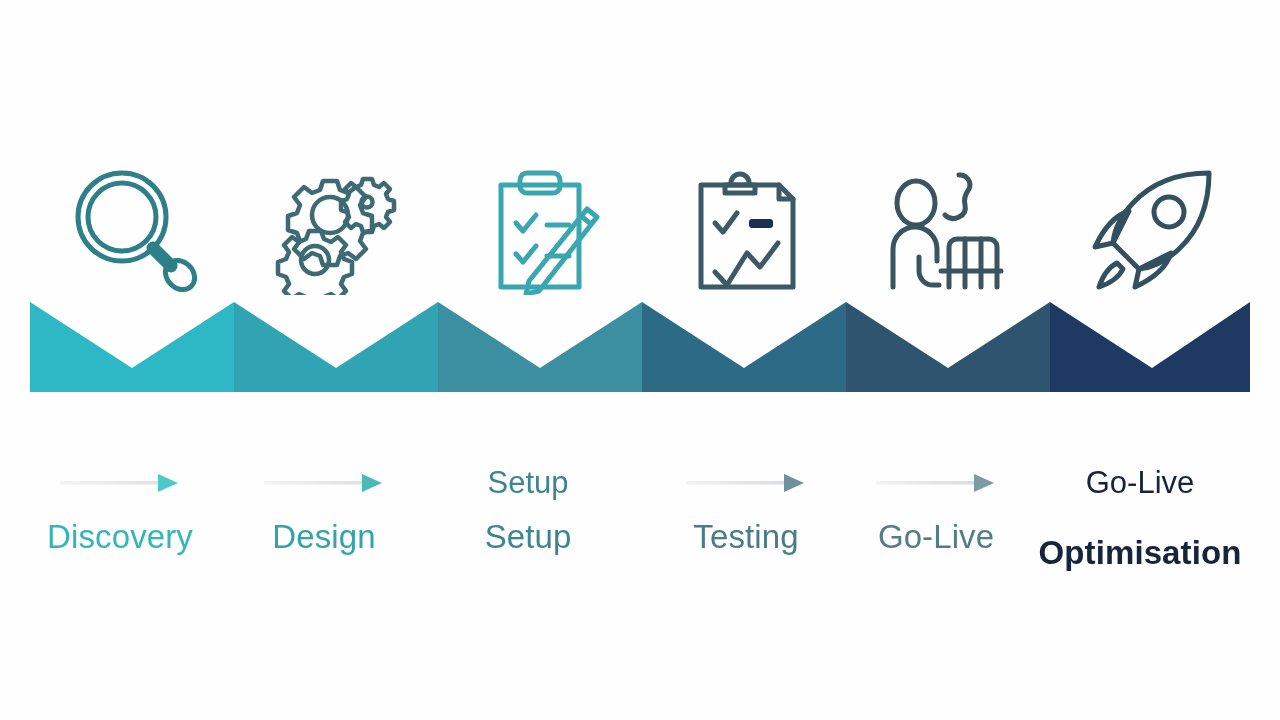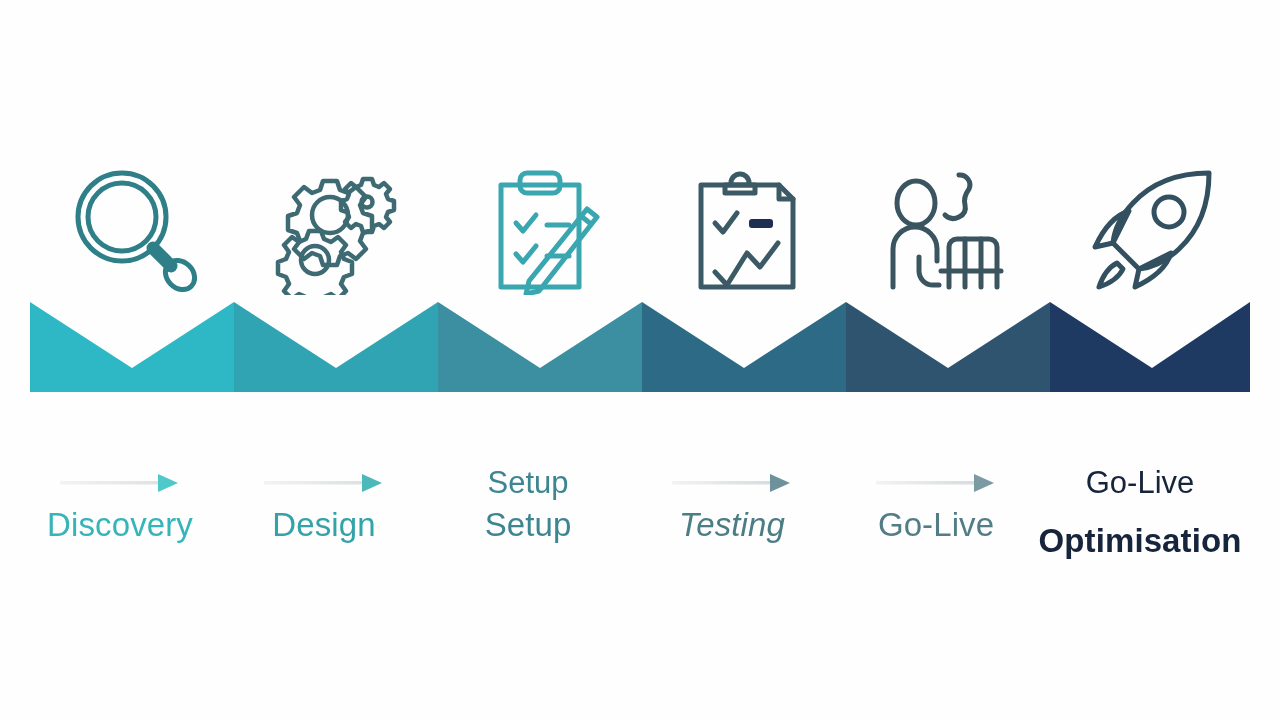--- a/index.html
+++ b/index.html
@@ -59,20 +59,21 @@
     height: 130px;
   }
   .step-cell {
     position: absolute;
     top: 0;
     width: 204px;
     height: 130px;
     display: flex;
     flex-direction: column;
     align-items: center;
+    gap: 12px;
   }
   .connector {
     height: 46px;
     display: flex;
     align-items: center;
     justify-content: center;
   }
   .connector svg { display: block; }
   .sub-label {
     height: 46px;
@@ -222,21 +223,21 @@
         </svg>
       </div>
       <div class="step-label" style="color:#35b4b9;">Discovery</div>
     </div>
 
     <div class="step-cell" style="left:426px;">
       <div class="sub-label" style="color:#3d8590;">Setup</div>
       <div class="step-label" style="color:#3d8590;">Setup</div>
     </div>
 
-    <div class="step-cell" style="left:630px;font-style:italic;">
+    <div class="step-cell" style="left:644px;">
       <div class="connector">
         <svg width="120" height="22" viewBox="0 0 120 22">
           <defs>
               <linearGradient id="g3" x1="0" x2="1">
                 <stop offset="0" stop-color="#f2f3f3"></stop>
                 <stop offset="1" stop-color="#d7dcde"></stop>
               </linearGradient>
             </defs>
           <rect x="0" y="9" width="100" height="3.5" fill="url(#g3)"></rect>
           <path d="M98 2 L118 11 L98 20 Z" fill="#6e929b"></path>

